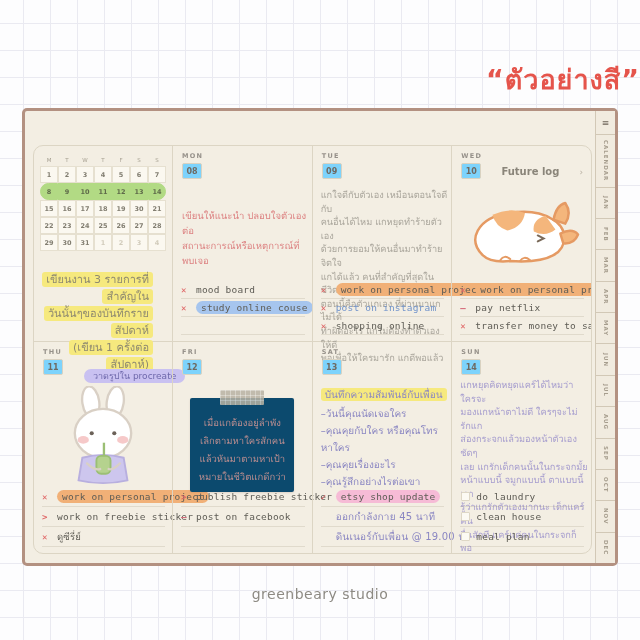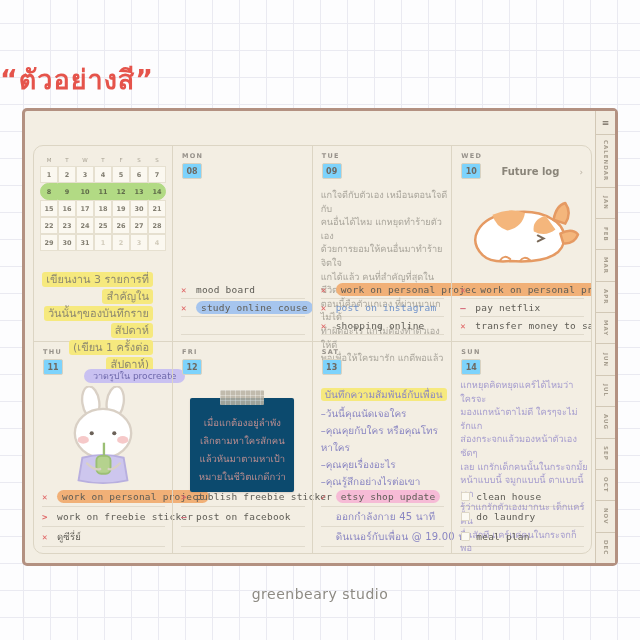--- a/index.html
+++ b/index.html
@@ -3,21 +3,21 @@
 <meta charset="utf-8">
 <style>
   * { margin:0; padding:0; box-sizing:border-box; }
   html,body { width:640px; height:640px; }
   body { font-family:"DejaVu Sans", sans-serif; }
   .stage { position:relative; width:640px; height:640px; overflow:hidden;
     background-color:#fdfdfe;
     background-image:linear-gradient(#eaeaf1 1px, transparent 1px),
                      linear-gradient(90deg,#eaeaf1 1px, transparent 1px);
     background-size:27px 27px; background-position:-4px -4px; }
-  .title { position:absolute; top:58px; left:0; width:100%; text-align:left;
+  .title { position:absolute; top:58px; left:0; width:100%; text-align:right;
     font-size:27px; font-weight:bold; color:#e5544b; letter-spacing:1px; }
   .footer { position:absolute; top:586px; left:0; width:100%; text-align:center;
     font-size:14px; color:#8d8a83; letter-spacing:.5px; }
 
   .page { position:absolute; left:22px; top:108px; width:596px; height:458px;
     background:#f3eee3; border:3px solid #b39181; border-radius:5px; display:flex; }
   .page-main { flex:1; position:relative; }
 
   
   .pg-header { position:absolute; top:5px; left:14px; right:12px; height:26px;
@@ -206,20 +206,22 @@
             <div class="cal-note"><span class="hl-multiline">เขียนงาน 3 รายการที่สำคัญใน
 วันนั้นๆของบันทึกรายสัปดาห์
 (เขียน 1 ครั้งต่อสัปดาห์)</span></div>
           </div>
 
           <div class="cell">
             <div class="dhead">
               <div class="dname">MON</div>
               <div class="dnum">08</div>
             </div>
+            <div class="note-red prose">เขียนให้แนะนำ ปลอบใจตัวเองต่อ
+สถานะการณ์หรือเหตุการณ์ที่พบเจอ</div>
             <div class="tasks">
                 <div class="task">
                   <span class="mark mk-x">✕</span>
                   <span class="tlabel">mood board</span>
                 </div>
                 <div class="task">
                   <span class="mark mk-x">✕</span>
                   <span class="tlabel hl-blue">study online couse</span>
                 </div>
                 <div class="task">
@@ -394,25 +396,25 @@
             <div class="para-purple prose">แกหยุดคิดหยุดแคร์ได้ไหมว่า ใครจะ
 มองแกหน้าตาไม่ดี ใครๆจะไม่รักแก
 ส่องกระจกแล้วมองหน้าตัวเองชัดๆ
 เลย แกรักเด็กคนนั้นในกระจกมั้ย
 หน้าแบบนี้ จมูกแบบนี้ ตาแบบนี้ เรา
 รู้ว่าแกรักตัวเองมากนะ เด็กแคร์คน
 อื่นสักที แคร์แค่คนในกระจกก็พอ</div>
             <div class="tasks">
                 <div class="task">
                   <span class="cbox"></span>
+                  <span class="tlabel">do laundry</span>
+                </div>
+                <div class="task">
+                  <span class="cbox"></span>
                   <span class="tlabel">clean house</span>
-                </div>
-                <div class="task">
-                  <span class="cbox"></span>
-                  <span class="tlabel">do laundry</span>
                 </div>
                 <div class="task">
                   <span class="cbox"></span>
                   <span class="tlabel">meal plan</span>
                 </div>
               </div>
           </div>
         </div>
       </div>
     </div>

